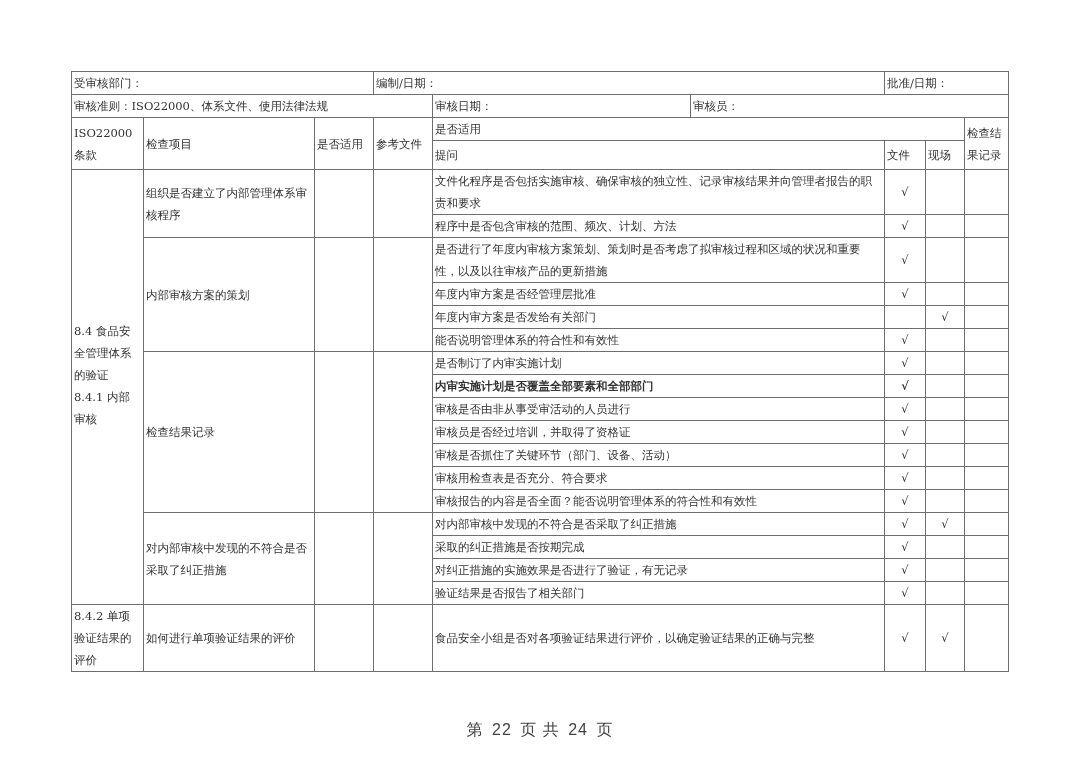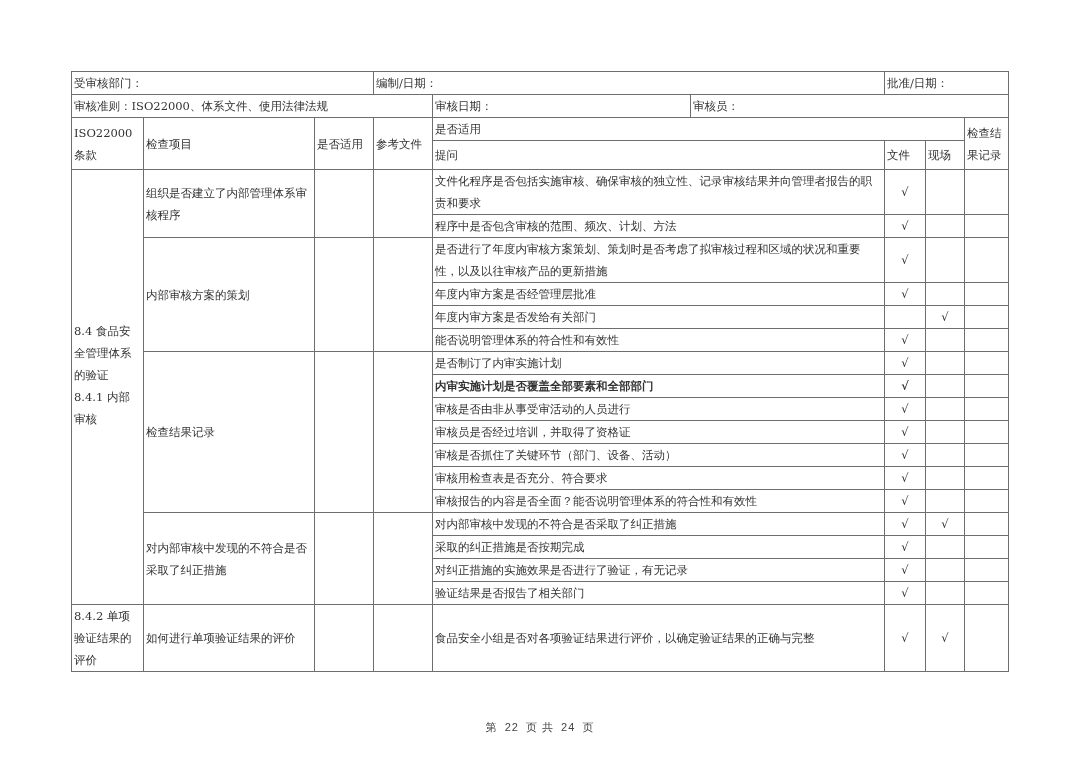--- a/index.html
+++ b/index.html
@@ -6,21 +6,21 @@
   body { width: 1080px; height: 763px; position: relative; overflow: hidden;
          font-family: "DejaVu Serif", "Liberation Serif", serif; color: #333; }
   .page { position: absolute; left: 0; top: 16px; width: 1080px; height: 763px; }
   .grid { position: absolute; left: 71px; top: 55px; border-collapse: collapse; table-layout: fixed; }
   .grid td { border: 1px solid #6e6e6e; font-size: 11.5px; line-height: 22px; padding: 0 2px; vertical-align: middle; color: #333; overflow: hidden; }
   .c { text-align: left; }
   .l { text-align: left; }
   .tick { text-align: center; font-size: 11px; color: #444; }
   .clause { vertical-align: middle; line-height: 22px; }
   .footer { position: absolute; top: 704px; left: 0; width: 1080px; text-align: center;
-            font-size: 11px; color: #444; font-family: "Liberation Sans", "DejaVu Sans", sans-serif; letter-spacing: 1px; }
+            font-size: 16px; color: #444; font-family: "Liberation Sans", "DejaVu Sans", sans-serif; letter-spacing: 1px; }
   .footer .num { font-weight: normal; margin: 0 3px; }
 </style>
 </head>
 <body>
 
 <div class="page">
 <table class="grid">
   <colgroup>
     <col style="width:72px">
         <col style="width:171px">

